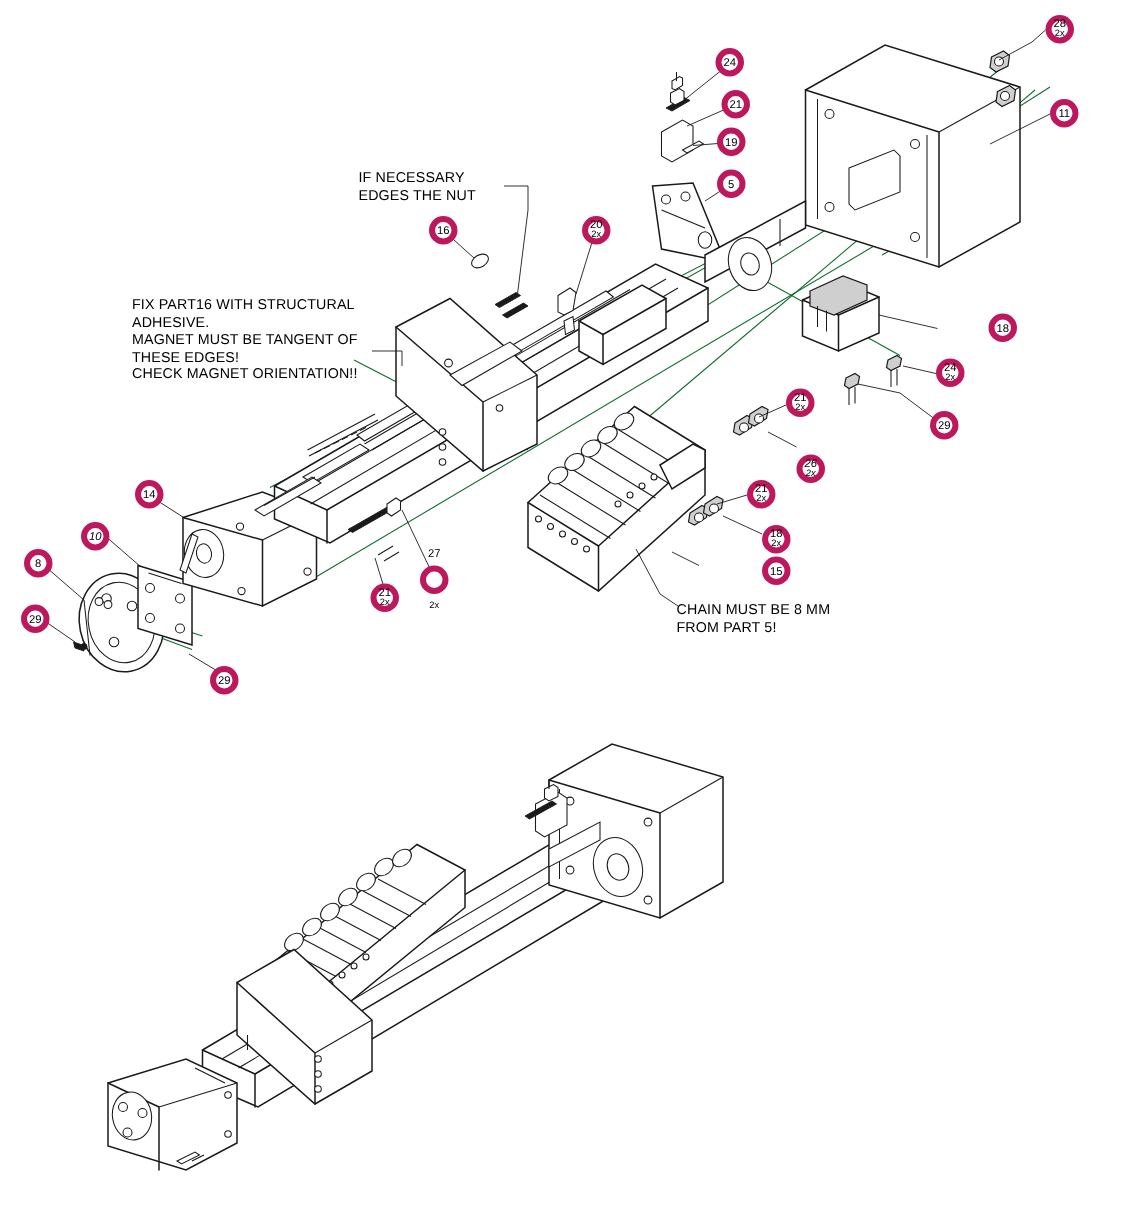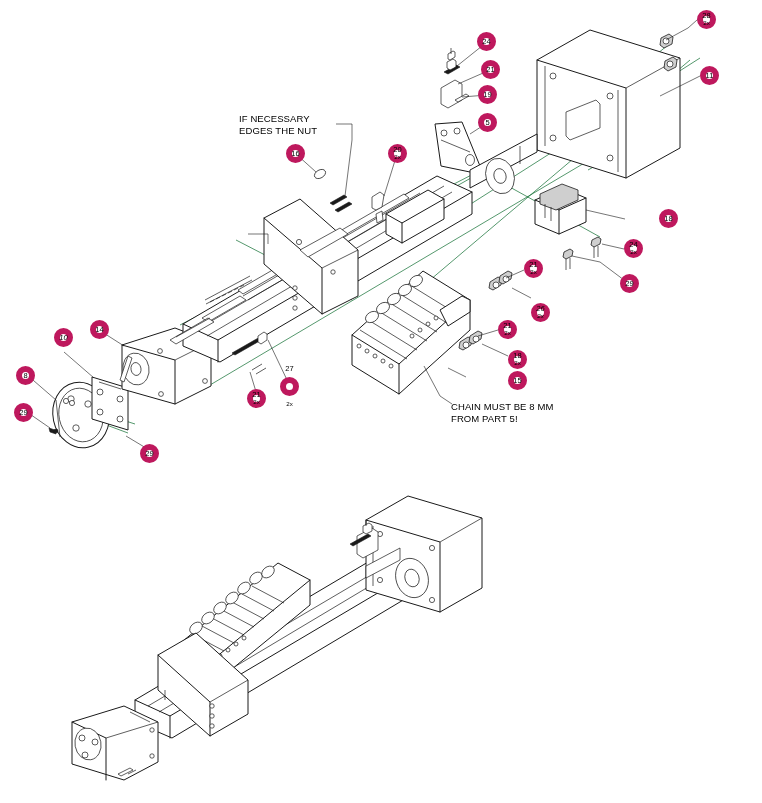--- a/index.html
+++ b/index.html
@@ -31,21 +31,21 @@
     position: absolute;
     font-size: 9.5px;
     line-height: 11.5px;
     white-space: pre-line;
     color: #000;
     letter-spacing: 0.1px;
   }
   .balloon {
     position: absolute;
     box-sizing: border-box;
-    border: 6px solid #be185d;
+    border: 4px solid #be185d;
     border-radius: 50%;
     background: #fff;
     text-align: center;
     font-size: 7.5px;
     line-height: 1;
     display: flex;
     flex-direction: column;
     align-items: center;
     justify-content: center;
     color: #000;
@@ -398,20 +398,25 @@
       <circle class="fwt" cx="152" cy="730" r="2.2"></circle>
       <circle class="fwt" cx="152" cy="756" r="2.2"></circle>
       <path class="fwt" d="M118 774 L130 768 L133 770 L121 776 Z"></path>
       <path class="lnt" d="M128 774 L136 770"></path>
     </g>
 
   </svg>
 
   <div class="note" style="left:239px; top:113px;">IF NECESSARY
 EDGES THE NUT</div>
+  <div class="note" style="left:88px; top:198px;">FIX PART16 WITH STRUCTURAL
+ADHESIVE.
+MAGNET MUST BE TANGENT OF
+THESE EDGES!
+CHECK MAGNET ORIENTATION!!</div>
   <div class="note" style="left:451px; top:401px;">CHAIN MUST BE 8 MM
 FROM PART 5!</div>
 
   <div class="balloon b-sm" style="left:697px; top:10px;">
     <span class="num">28</span>
     <span class="qty">2x</span>
   </div>
   <div class="balloon b-sm" style="left:477px; top:32px;">
     <span class="num">24</span>
   </div>
@@ -459,21 +464,21 @@
   <div class="balloon b-sm" style="left:508px; top:350px;">
     <span class="num">18</span>
     <span class="qty">2x</span>
   </div>
   <div class="balloon b-sm" style="left:466px; top:371px;margin-left:42px;">
     <span class="num">15</span>
   </div>
   <div class="balloon b-sm" style="left:90px; top:320px;">
     <span class="num">14</span>
   </div>
-  <div class="balloon b-sm" style="left:54px; top:328px;font-style:italic;">
+  <div class="balloon b-sm" style="left:54px; top:348px;font-style:italic;">
     <span class="num">10</span>
   </div>
   <div class="balloon b-sm" style="left:16px; top:366px;">
     <span class="num">8</span>
   </div>
   <div class="balloon b-sm" style="left:14px; top:403px;">
     <span class="num">29</span>
   </div>
   <div class="balloon b-sm" style="left:140px; top:444px;">
     <span class="num">29</span>

